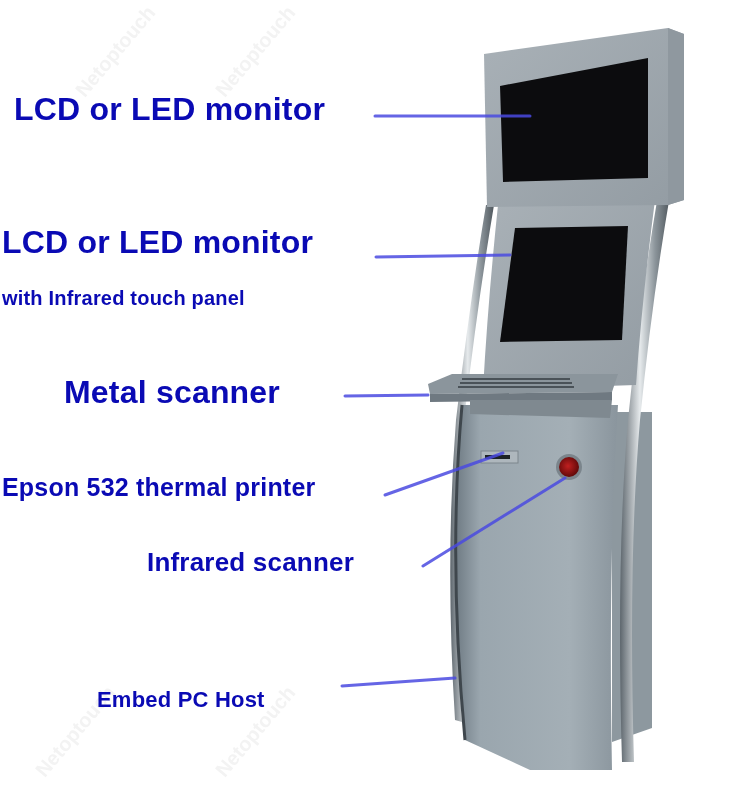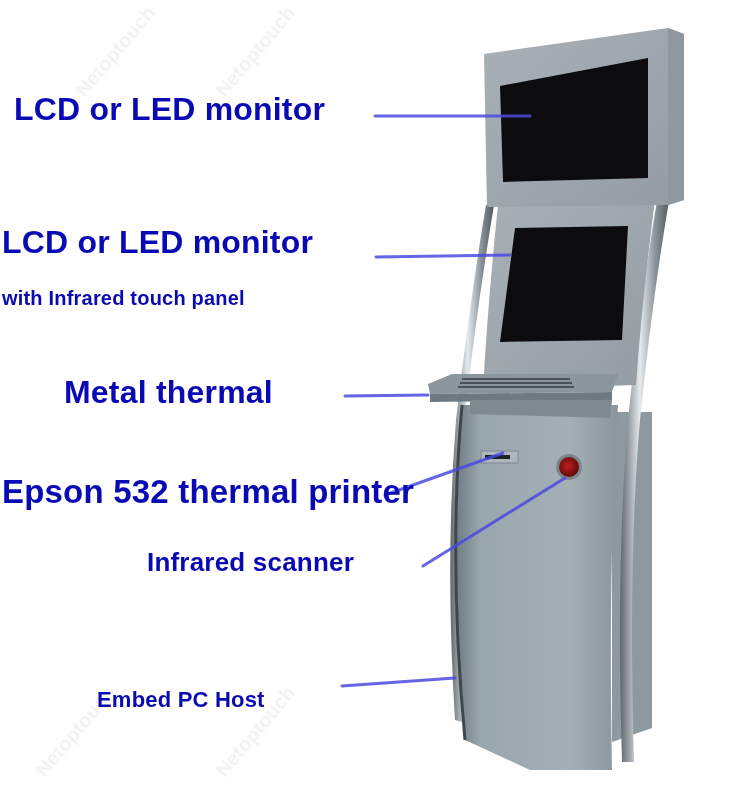--- a/index.html
+++ b/index.html
@@ -107,16 +107,16 @@
 </svg>
 
 <div class="watermark" style="left:60px;top:40px;">Netoptouch</div>
 <div class="watermark" style="left:200px;top:40px;">Netoptouch</div>
 <div class="watermark" style="left:20px;top:720px;">Netoptouch</div>
 <div class="watermark" style="left:200px;top:720px;">Netoptouch</div>
 
 <div class="label" style="left: 14px; top: 93px; font-size: 32px; color: rgb(10, 10, 180);">LCD or LED monitor</div>
 <div class="label" style="left: 2px; top: 226px; font-size: 32px; color: rgb(10, 10, 180);">LCD or LED monitor</div>
 <div class="label" style="left: 2px; top: 288px; font-size: 20px; color: rgb(10, 10, 180);">with Infrared touch panel</div>
-<div class="label" style="left: 64px; top: 376px; font-size: 32px; color: rgb(10, 10, 180);">Metal thermal</div>
-<div class="label" style="left: 2px; top: 475px; font-size: 33px; color: rgb(10, 10, 180);">Epson 532 thermal printer</div>
+<div class="label" style="left: 64px; top: 376px; font-size: 32px; color: rgb(10, 10, 180);">Metal scanner</div>
+<div class="label" style="left: 2px; top: 475px; font-size: 25px; color: rgb(10, 10, 180);">Epson 532 thermal printer</div>
 <div class="label" style="left: 147px; top: 549px; font-size: 26px; color: rgb(10, 10, 180);">Infrared scanner</div>
 <div class="label" style="left: 97px; top: 689px; font-size: 22px; color: rgb(10, 10, 180);">Embed PC Host</div>
 
 </body></html>

